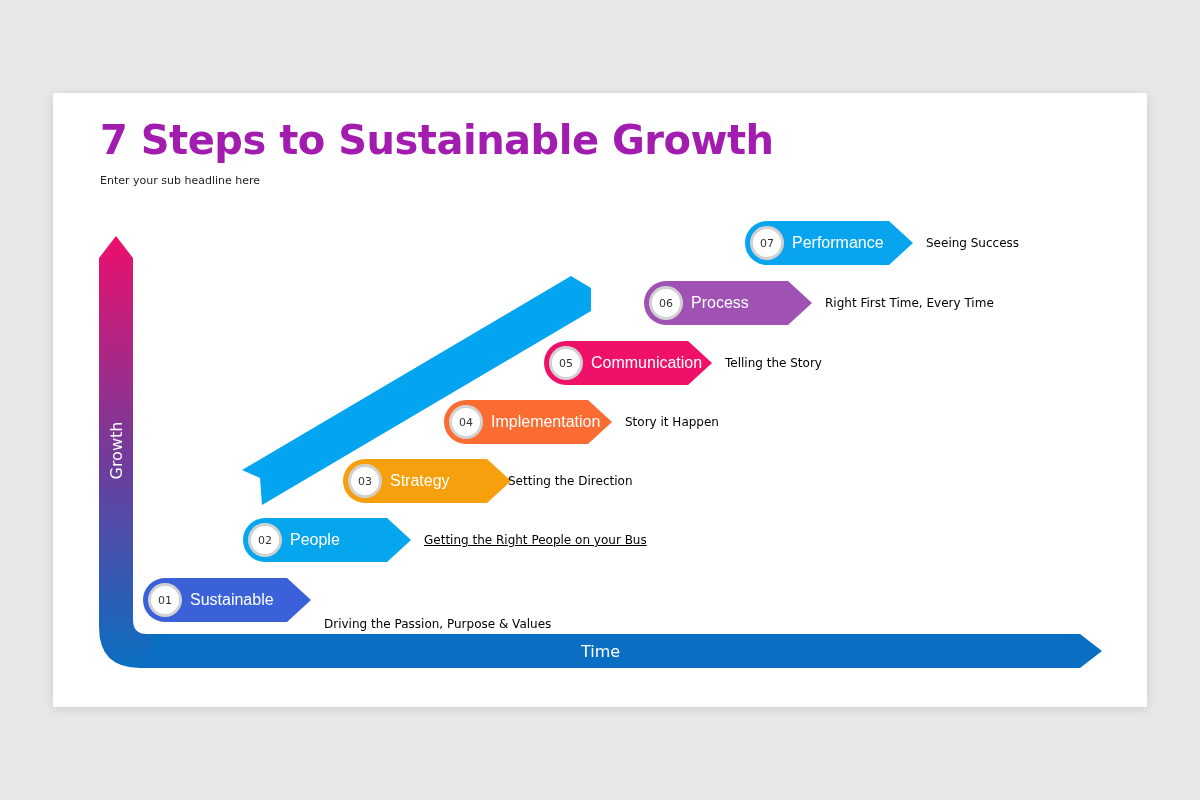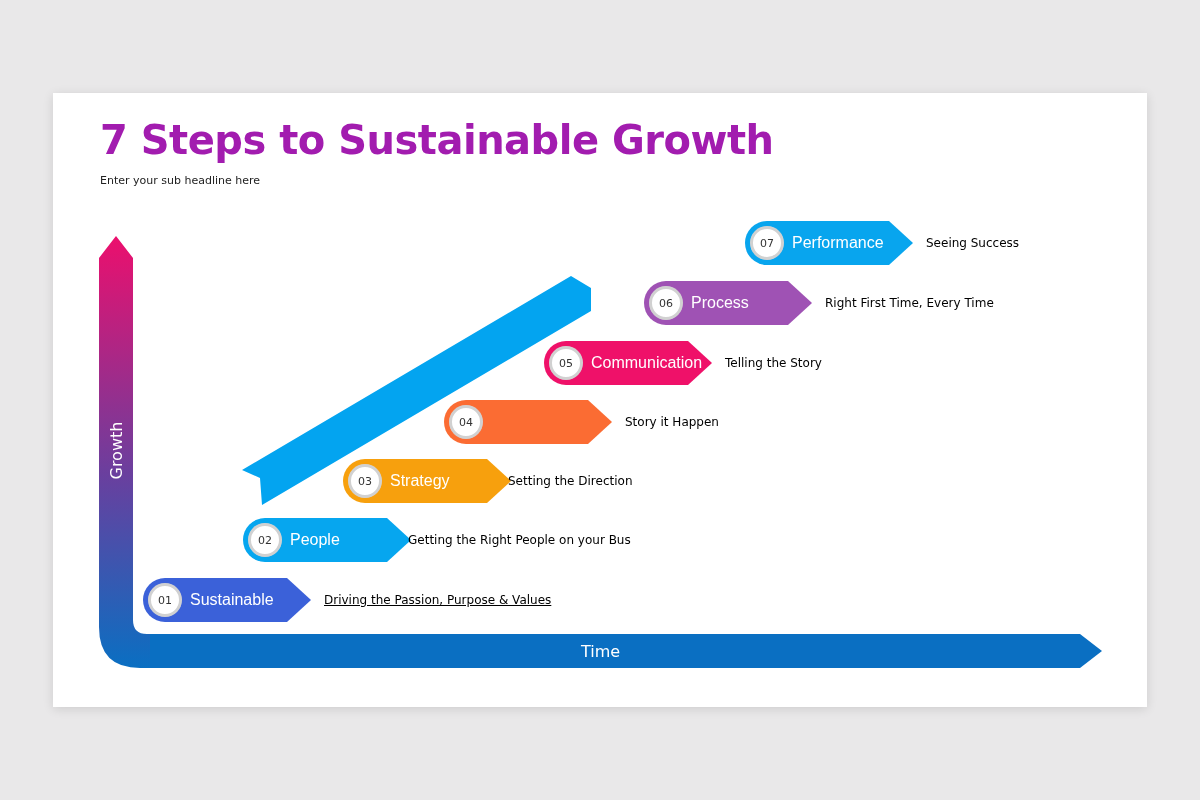--- a/index.html
+++ b/index.html
@@ -43,42 +43,43 @@
 <div class="axis-label" style="left:340px;top:377px;font-size:15px;transform:rotate(-30.5deg);transform-origin:left center;">Sustainable Growth</div>
 
 <div id="steps">
     <div class="step" style="left: 143px; top: 578px; width: 168px;">
       <svg width="168" height="44" style="position: absolute; left: 0px; top: 0px;">
         <path d="M22 0 L144 0 L168 22 L144 44 L22 44 A22 22 0 0 1 22 0 Z" fill="#3b61d9"></path>
       </svg>
       <div class="circle">01</div>
       <div class="label">Sustainable</div>
     </div>
-    <div class="desc" style="left: 324px; top: 592px; text-decoration: underline;">Driving the Passion, Purpose &amp; Values</div>
+    <div class="desc" style="left: 324px; top: 616px;">Driving the Passion, Purpose &amp; Values</div>
     <div class="step" style="left: 243px; top: 518px; width: 168px;">
       <svg width="168" height="44" style="position: absolute; left: 0px; top: 0px;">
         <path d="M22 0 L144 0 L168 22 L144 44 L22 44 A22 22 0 0 1 22 0 Z" fill="#06a6ef"></path>
       </svg>
       <div class="circle">02</div>
       <div class="label">People</div>
     </div>
-    <div class="desc" style="left: 408px; top: 532px;">Getting the Right People on your Bus</div>
+    <div class="desc" style="left: 424px; top: 532px; text-decoration: underline;">Getting the Right People on your Bus</div>
     <div class="step" style="left: 343px; top: 459px; width: 168px;">
       <svg width="168" height="44" style="position: absolute; left: 0px; top: 0px;">
         <path d="M22 0 L144 0 L168 22 L144 44 L22 44 A22 22 0 0 1 22 0 Z" fill="#f7a00d"></path>
       </svg>
       <div class="circle">03</div>
       <div class="label">Strategy</div>
     </div>
     <div class="desc" style="left: 508px; top: 473px;">Setting the Direction</div>
     <div class="step" style="left: 444px; top: 400px; width: 168px;">
       <svg width="168" height="44" style="position: absolute; left: 0px; top: 0px;">
         <path d="M22 0 L144 0 L168 22 L144 44 L22 44 A22 22 0 0 1 22 0 Z" fill="#fb6c33"></path>
       </svg>
       <div class="circle">04</div>
+      <div class="label">Implementation</div>
     </div>
     <div class="desc" style="left: 625px; top: 414px;">Story it Happen</div>
     <div class="step" style="left: 544px; top: 341px; width: 168px;">
       <svg width="168" height="44" style="position: absolute; left: 0px; top: 0px;">
         <path d="M22 0 L144 0 L168 22 L144 44 L22 44 A22 22 0 0 1 22 0 Z" fill="#ef1169"></path>
       </svg>
       <div class="circle">05</div>
       <div class="label">Communication</div>
     </div>
     <div class="desc" style="left: 725px; top: 355px;">Telling the Story</div>

